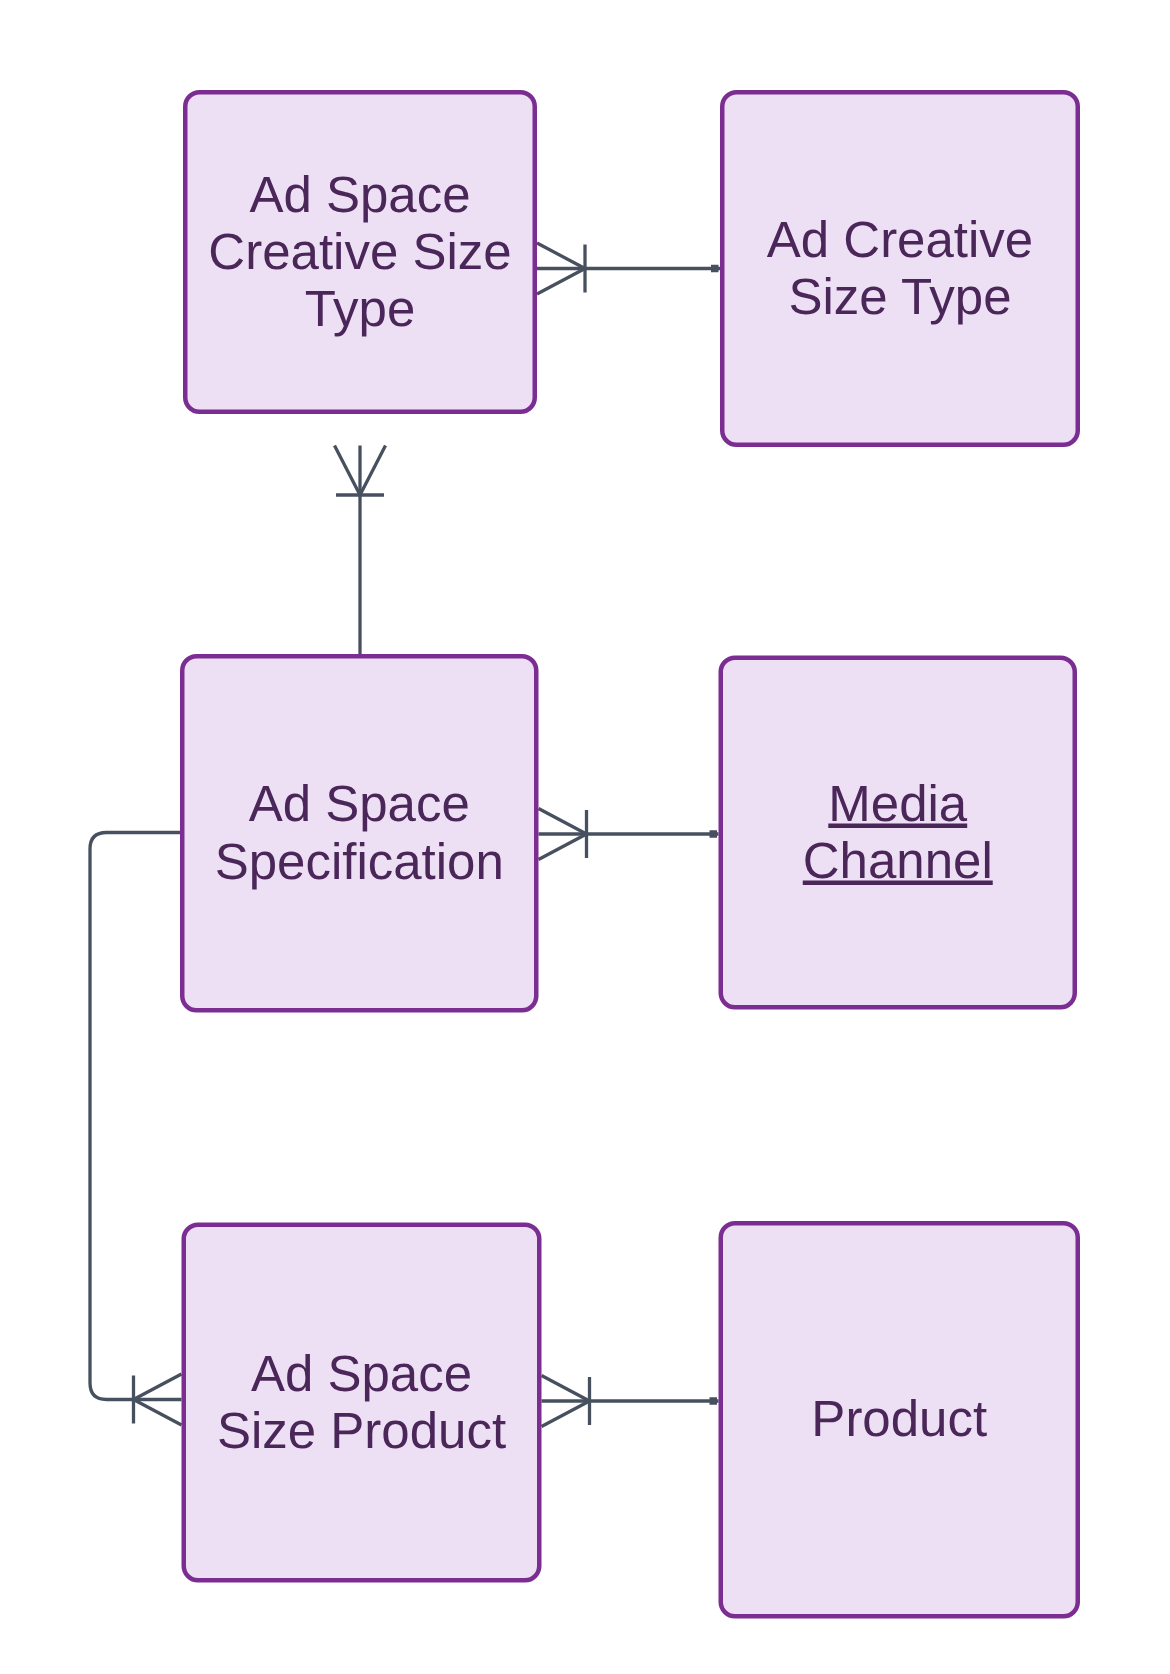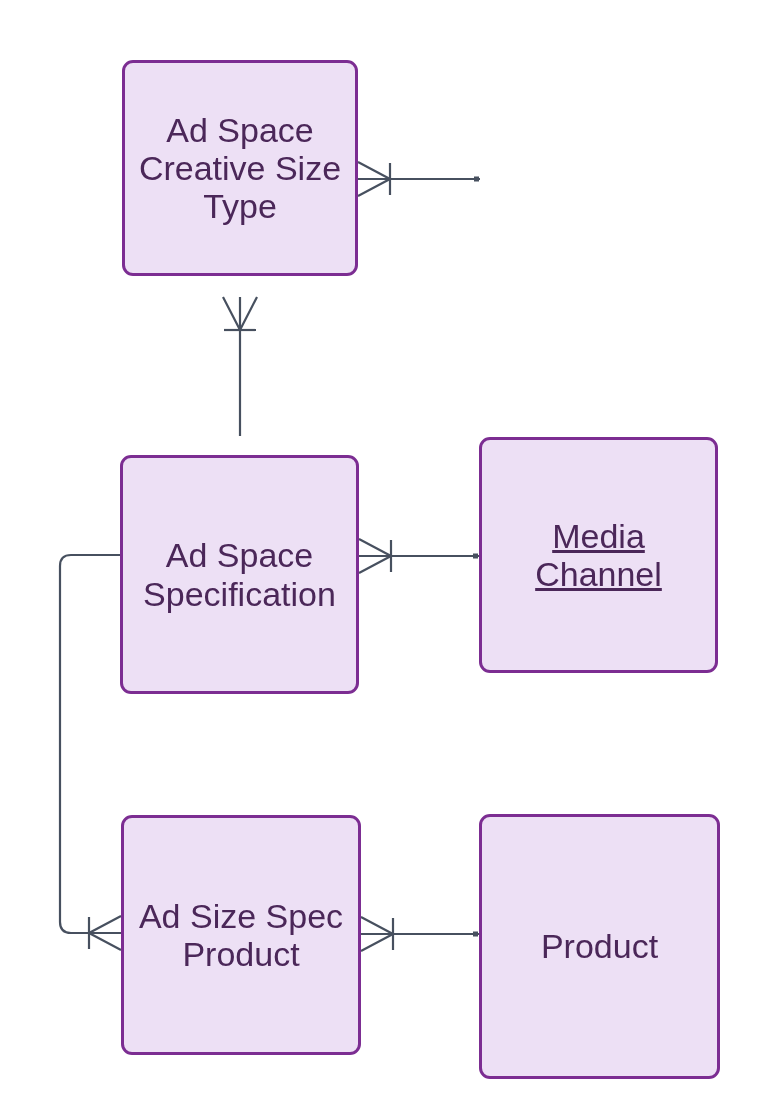--- a/index.html
+++ b/index.html
@@ -31,21 +31,21 @@
     font-size:34px;
     line-height:1.12;
     display:flex;align-items:center;justify-content:center;
     text-align:center;
     padding:0 6px;
     cursor:default;
   }
   .entity-label{display:block;width:100%;}
   .e1{left:122px;top:60px;width:236px;height:216px;}
   .e2{left:480px;top:60px;width:240px;height:238px;}
-  .e3{left:120px;top:436px;width:239px;height:239px;margin-top:19px;}
+  .e3{left:120px;top:436px;width:239px;height:239px;}
   .e4{left:479px;top:437px;width:239px;height:236px;text-decoration:underline;}
   .e5{left:121px;top:815px;width:240px;height:240px;}
   .e6{left:479px;top:814px;width:241px;height:265px;}
 </style>
 </head>
 <body>
 
 <div class="canvas">
 
   <svg class="connectors" viewBox="0 0 780 1116" xmlns="http://www.w3.org/2000/svg">
@@ -81,30 +81,33 @@
       <path class="marker" d="M361 917 L393 934 M361 951 L393 934"></path>
       <path class="marker" d="M393 918 V950"></path>
       <rect class="dot" x="473" y="931.5" width="5" height="5"></rect>
     </g>
   </svg>
 
   <div class="entity e1">
     <span class="entity-label">Ad Space Creative Size Type</span>
   </div>
 
+  <div class="entity e2">
+    <span class="entity-label">Ad Creative Size Type</span>
+  </div>
 
   <div class="entity e3">
     <span class="entity-label">Ad Space Specification</span>
   </div>
 
   <div class="entity e4">
     <span class="entity-label">Media Channel</span>
   </div>
 
   <div class="entity e5">
-    <span class="entity-label">Ad Size Spec Product</span>
+    <span class="entity-label">Ad Space Size Product</span>
   </div>
 
   <div class="entity e6">
     <span class="entity-label">Product</span>
   </div>
 
 </div>
 
 </body></html>

